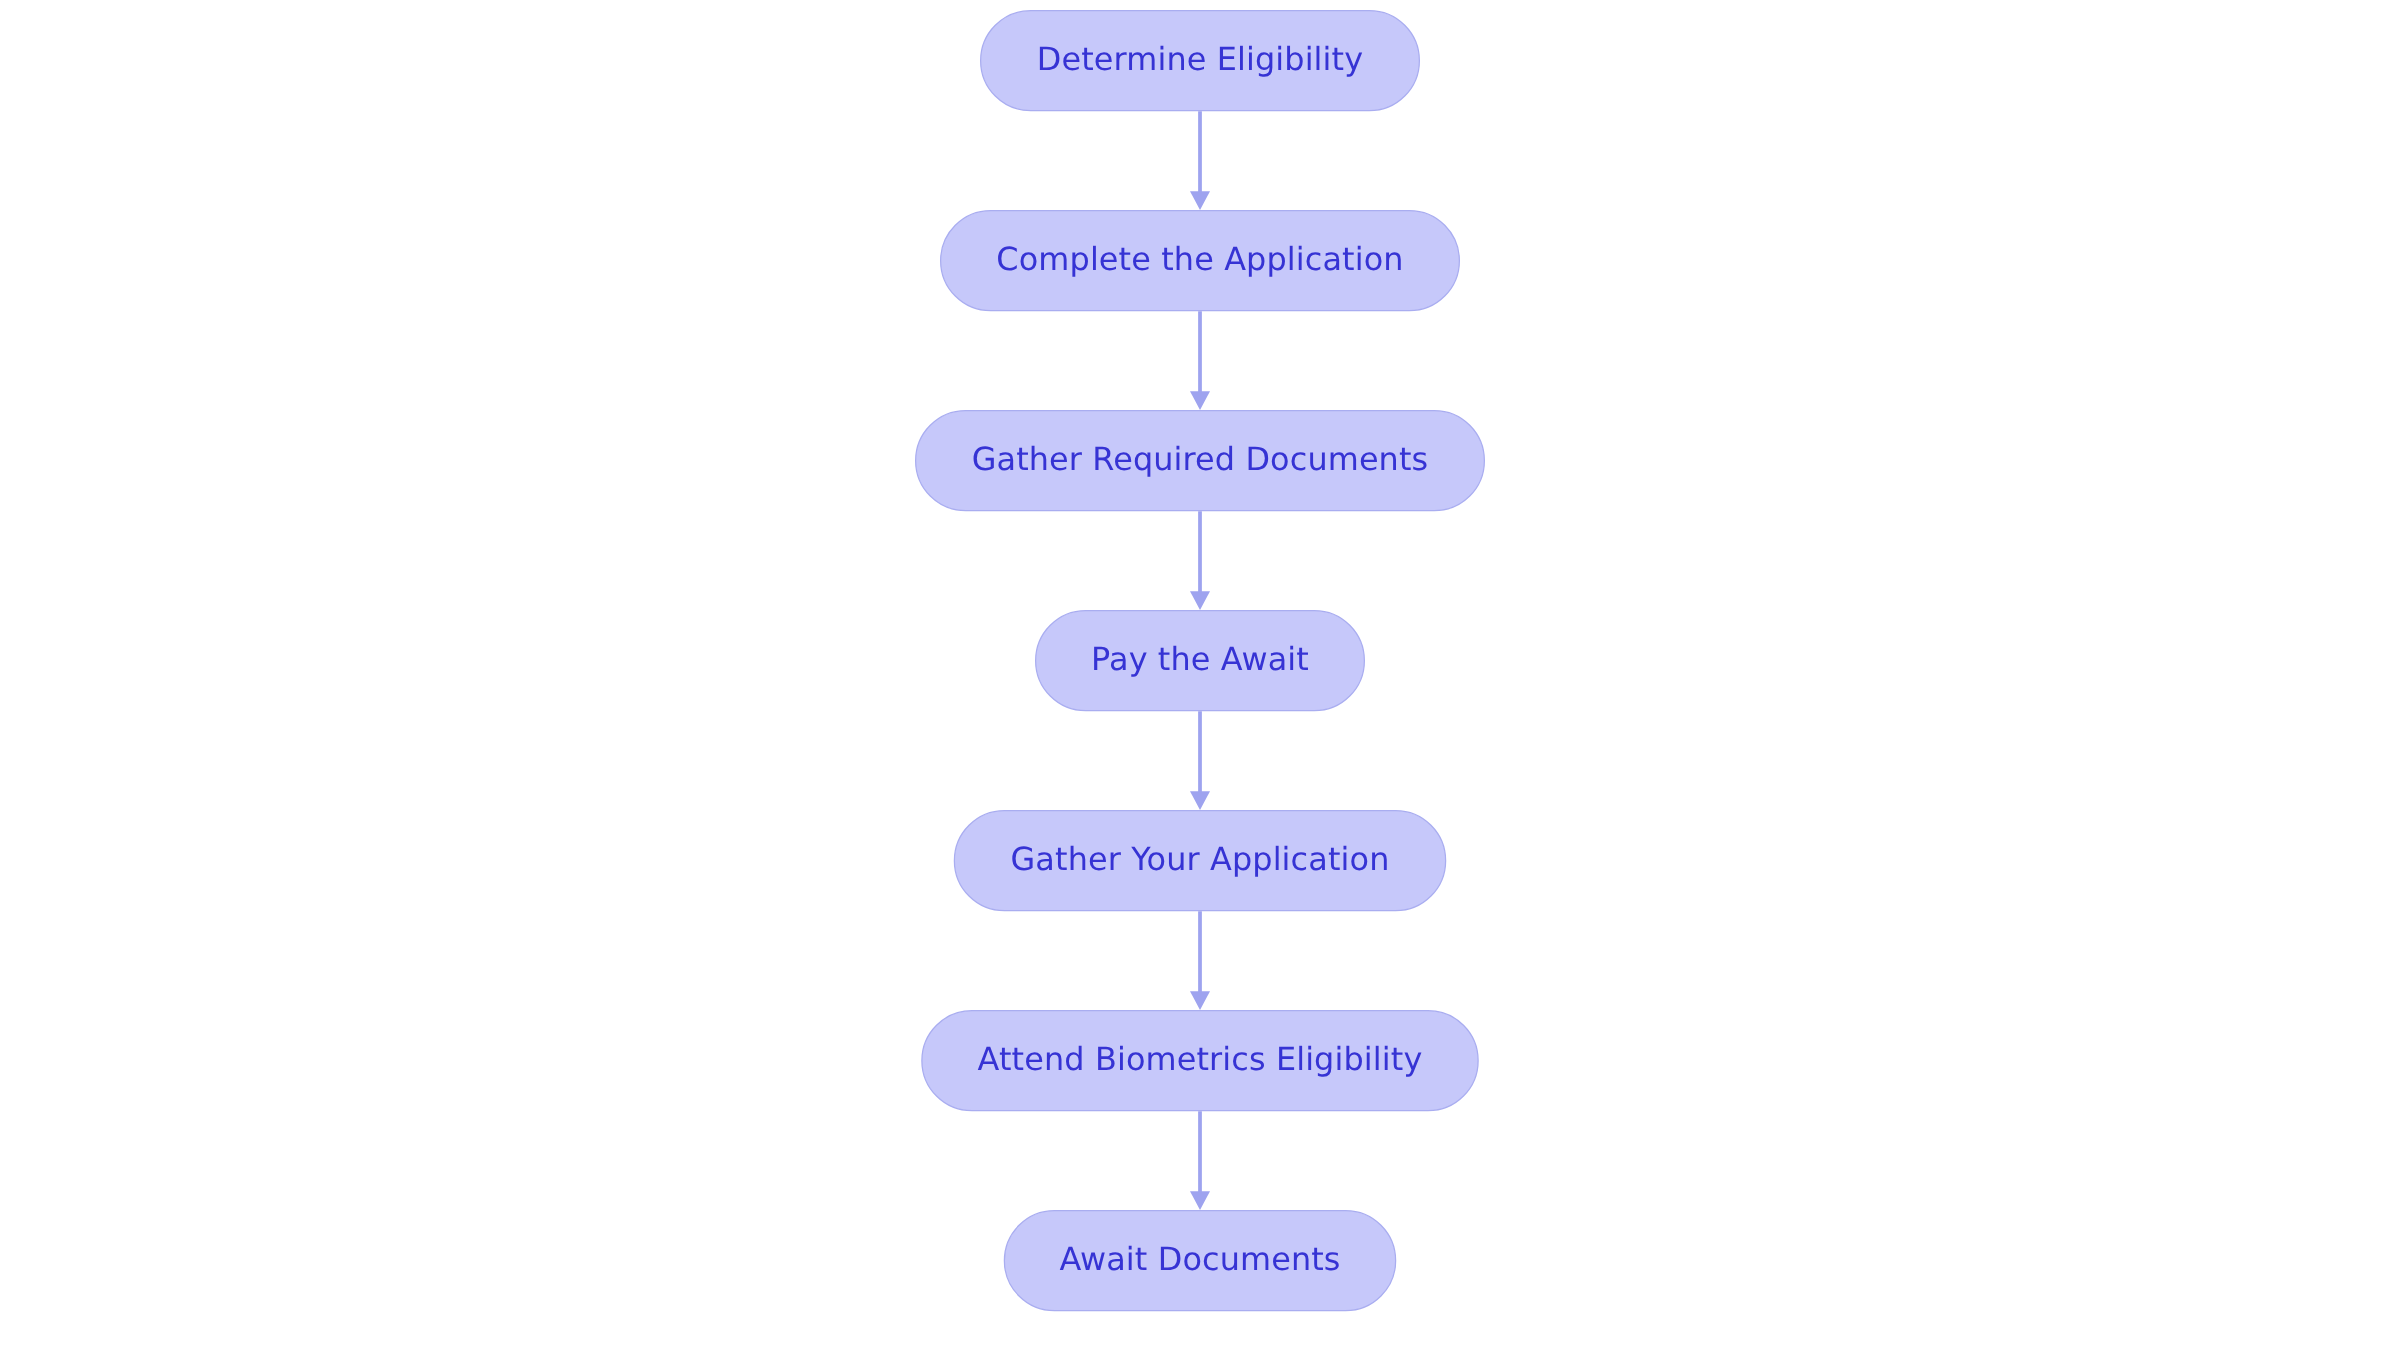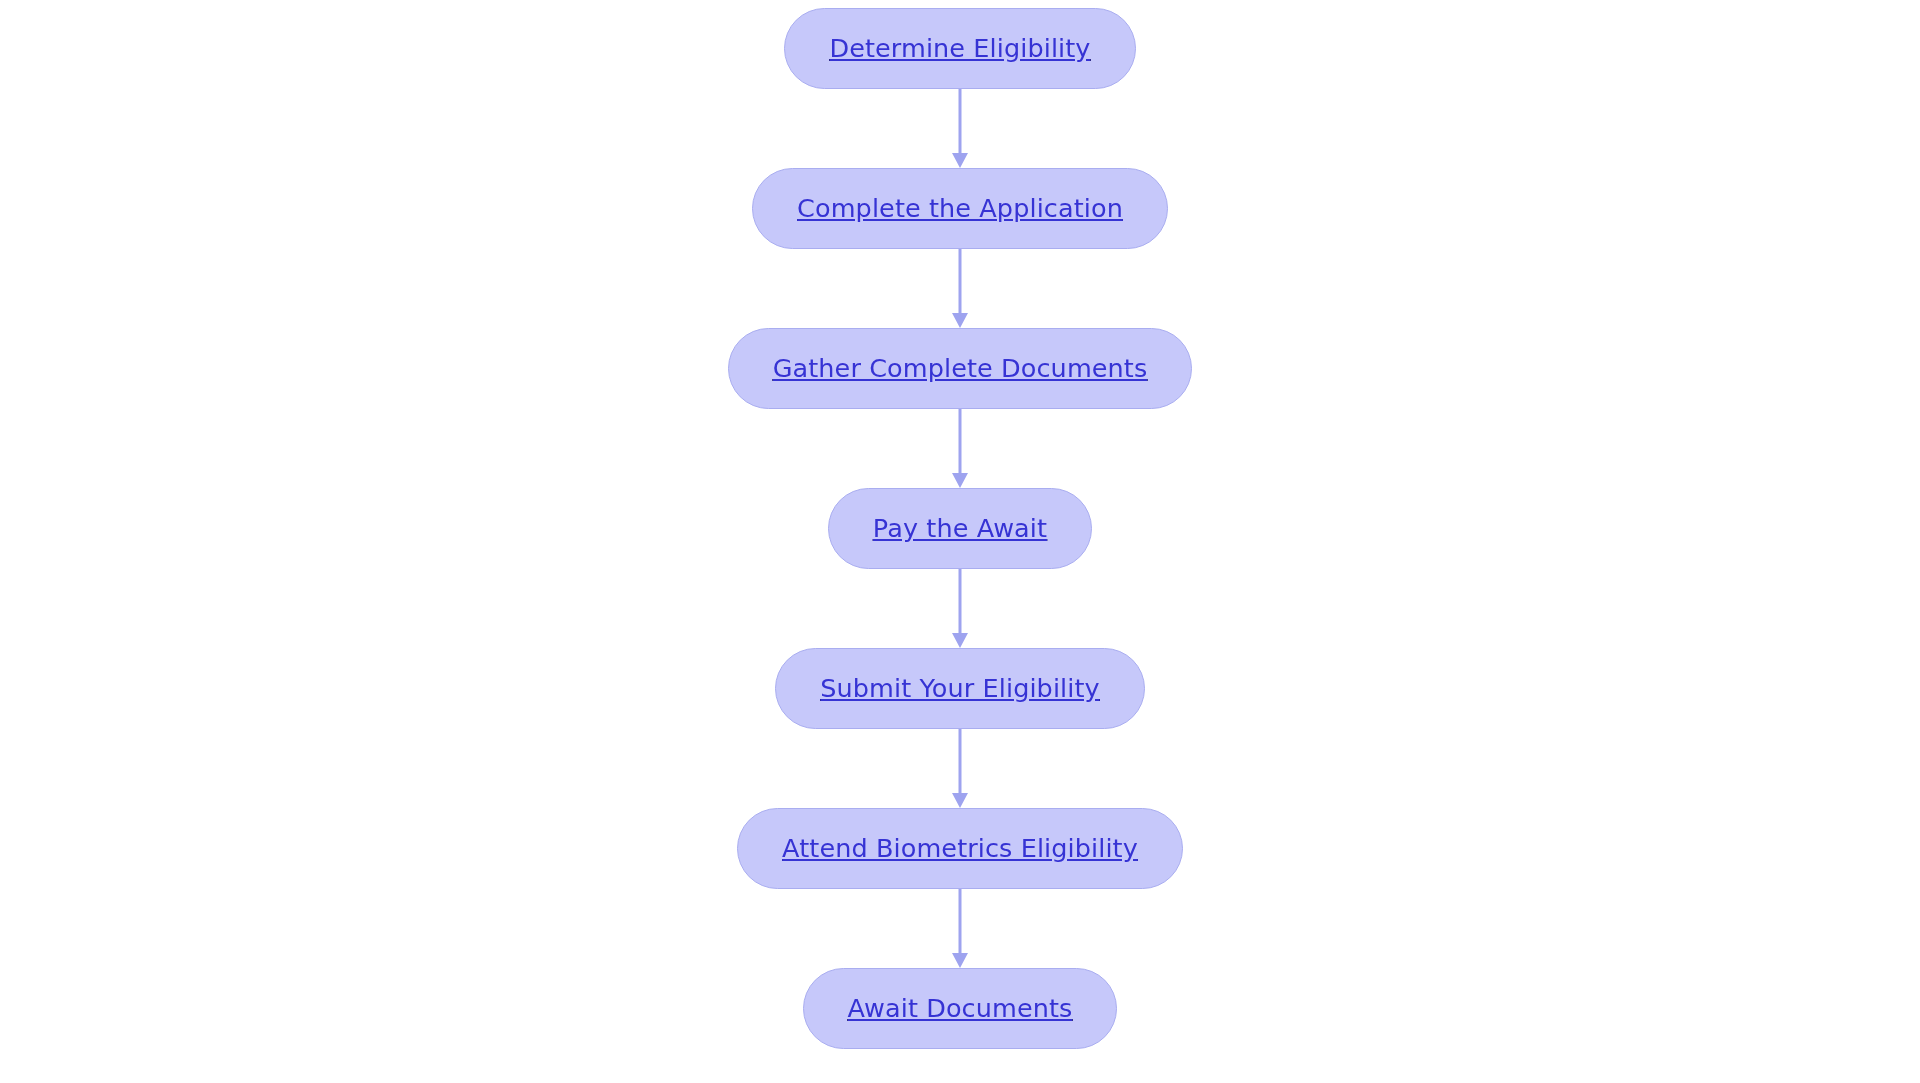--- a/index.html
+++ b/index.html
@@ -1,16 +1,16 @@
 <!DOCTYPE html>
 <html><head>
 <meta charset="utf-8">
 <title>Flowchart</title>
 <style>
-  * { box-sizing: border-box; margin: 0; padding: 0; text-decoration: underline; }
+  * { box-sizing: border-box; margin: 0; padding: 0; }
 
   html, body {
     width: 1920px;
     height: 1083px;
     background: #ffffff;
     font-family: "DejaVu Sans", "Liberation Sans", sans-serif;
     overflow: hidden;
   }
 
   #flowchart-canvas {
@@ -104,39 +104,39 @@
     <div class="flow-node">
       <span class="flow-node-label">Complete the Application</span>
     </div>
 
     <div class="flow-connector">
       <span class="conn-line"></span>
       <span class="conn-head"></span>
     </div>
 
     <div class="flow-node">
-      <span class="flow-node-label">Gather Complete Documents</span>
+      <span class="flow-node-label">Gather Required Documents</span>
     </div>
 
     <div class="flow-connector">
       <span class="conn-line"></span>
       <span class="conn-head"></span>
     </div>
 
     <div class="flow-node">
       <span class="flow-node-label">Pay the Await</span>
     </div>
 
     <div class="flow-connector">
       <span class="conn-line"></span>
       <span class="conn-head"></span>
     </div>
 
     <div class="flow-node">
-      <span class="flow-node-label">Submit Your Eligibility</span>
+      <span class="flow-node-label">Gather Your Application</span>
     </div>
 
     <div class="flow-connector">
       <span class="conn-line"></span>
       <span class="conn-head"></span>
     </div>
 
     <div class="flow-node">
       <span class="flow-node-label">Attend Biometrics Eligibility</span>
     </div>

